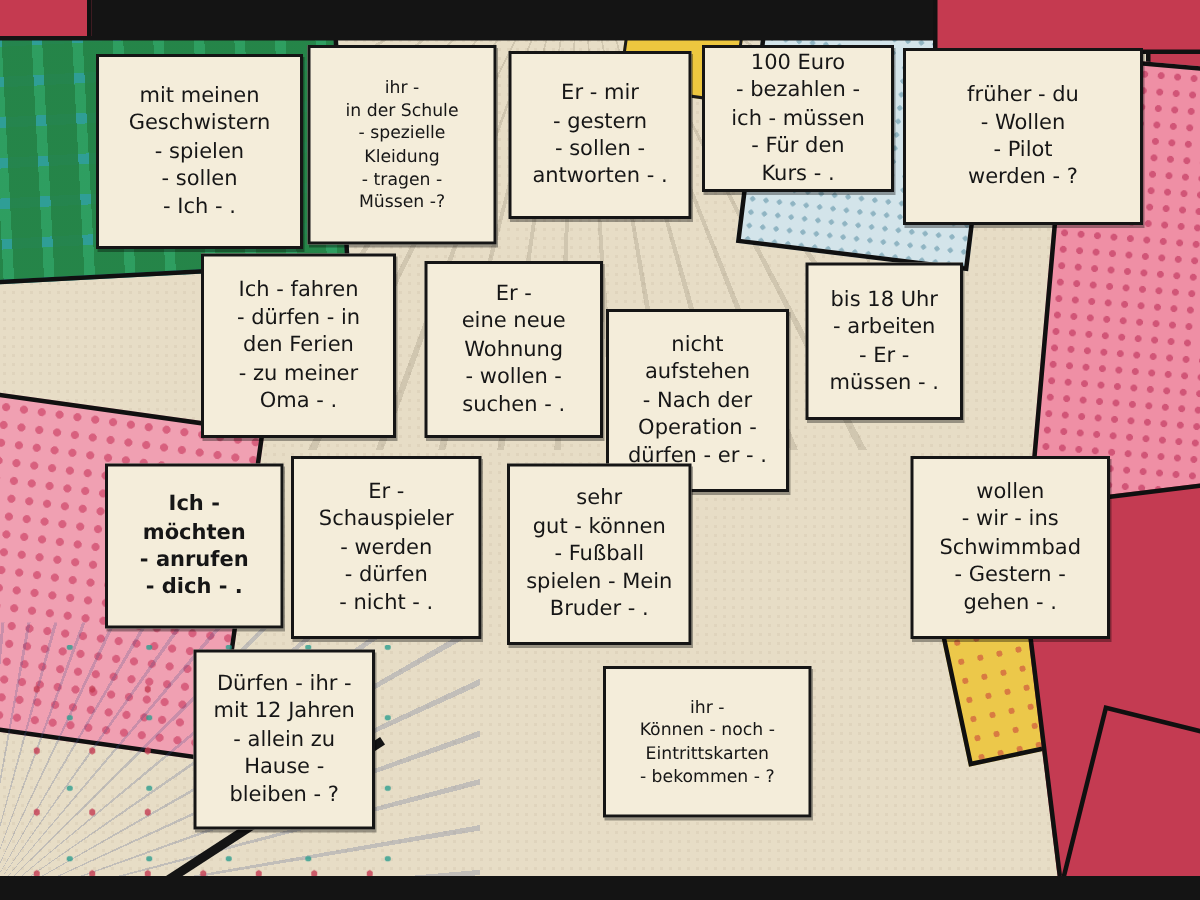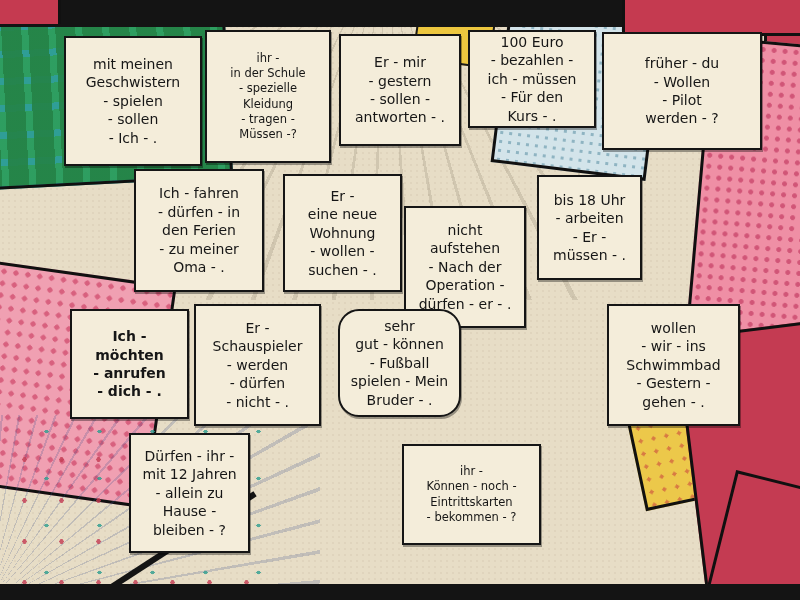--- a/index.html
+++ b/index.html
@@ -90,21 +90,21 @@
   .c2  { left:205px; top:30px;  width:126px; height:133px; }
   .c3  { left:339px; top:34px;  width:122px; height:112px; }
   .c4  { left:468px; top:30px;  width:128px; height:98px; }
   .c5  { left:602px; top:32px;  width:160px; height:118px; }
   .c6  { left:134px; top:169px; width:130px; height:123px; }
   .c7  { left:283px; top:174px; width:119px; height:118px; }
   .c8  { left:404px; top:169px; width:122px; height:122px;margin-top:37px; }
   .c9  { left:537px; top:175px; width:105px; height:105px; }
   .c10 { left:70px;  top:309px; width:119px; height:110px;font-weight:bold; }
   .c11 { left:194px; top:304px; width:127px; height:122px; }
-  .c12 { left:338px; top:309px; width:123px; height:108px;border-radius:21px; }
+  .c12 { left:338px; top:309px; width:123px; height:121px; }
   .c13 { left:473px; top:313px; width:129px; height:106px; }
   .c14 { left:607px; top:304px; width:133px; height:122px; }
   .c15 { left:129px; top:433px; width:121px; height:120px; }
   .c16 { left:268px; top:439px; width:123px; height:117px; }
   .c17 { left:402px; top:444px; width:139px; height:101px; }
   .c18 { left:547px; top:438px; width:123px; height:118px; }
 </style>
 </head>
 <body>
 

